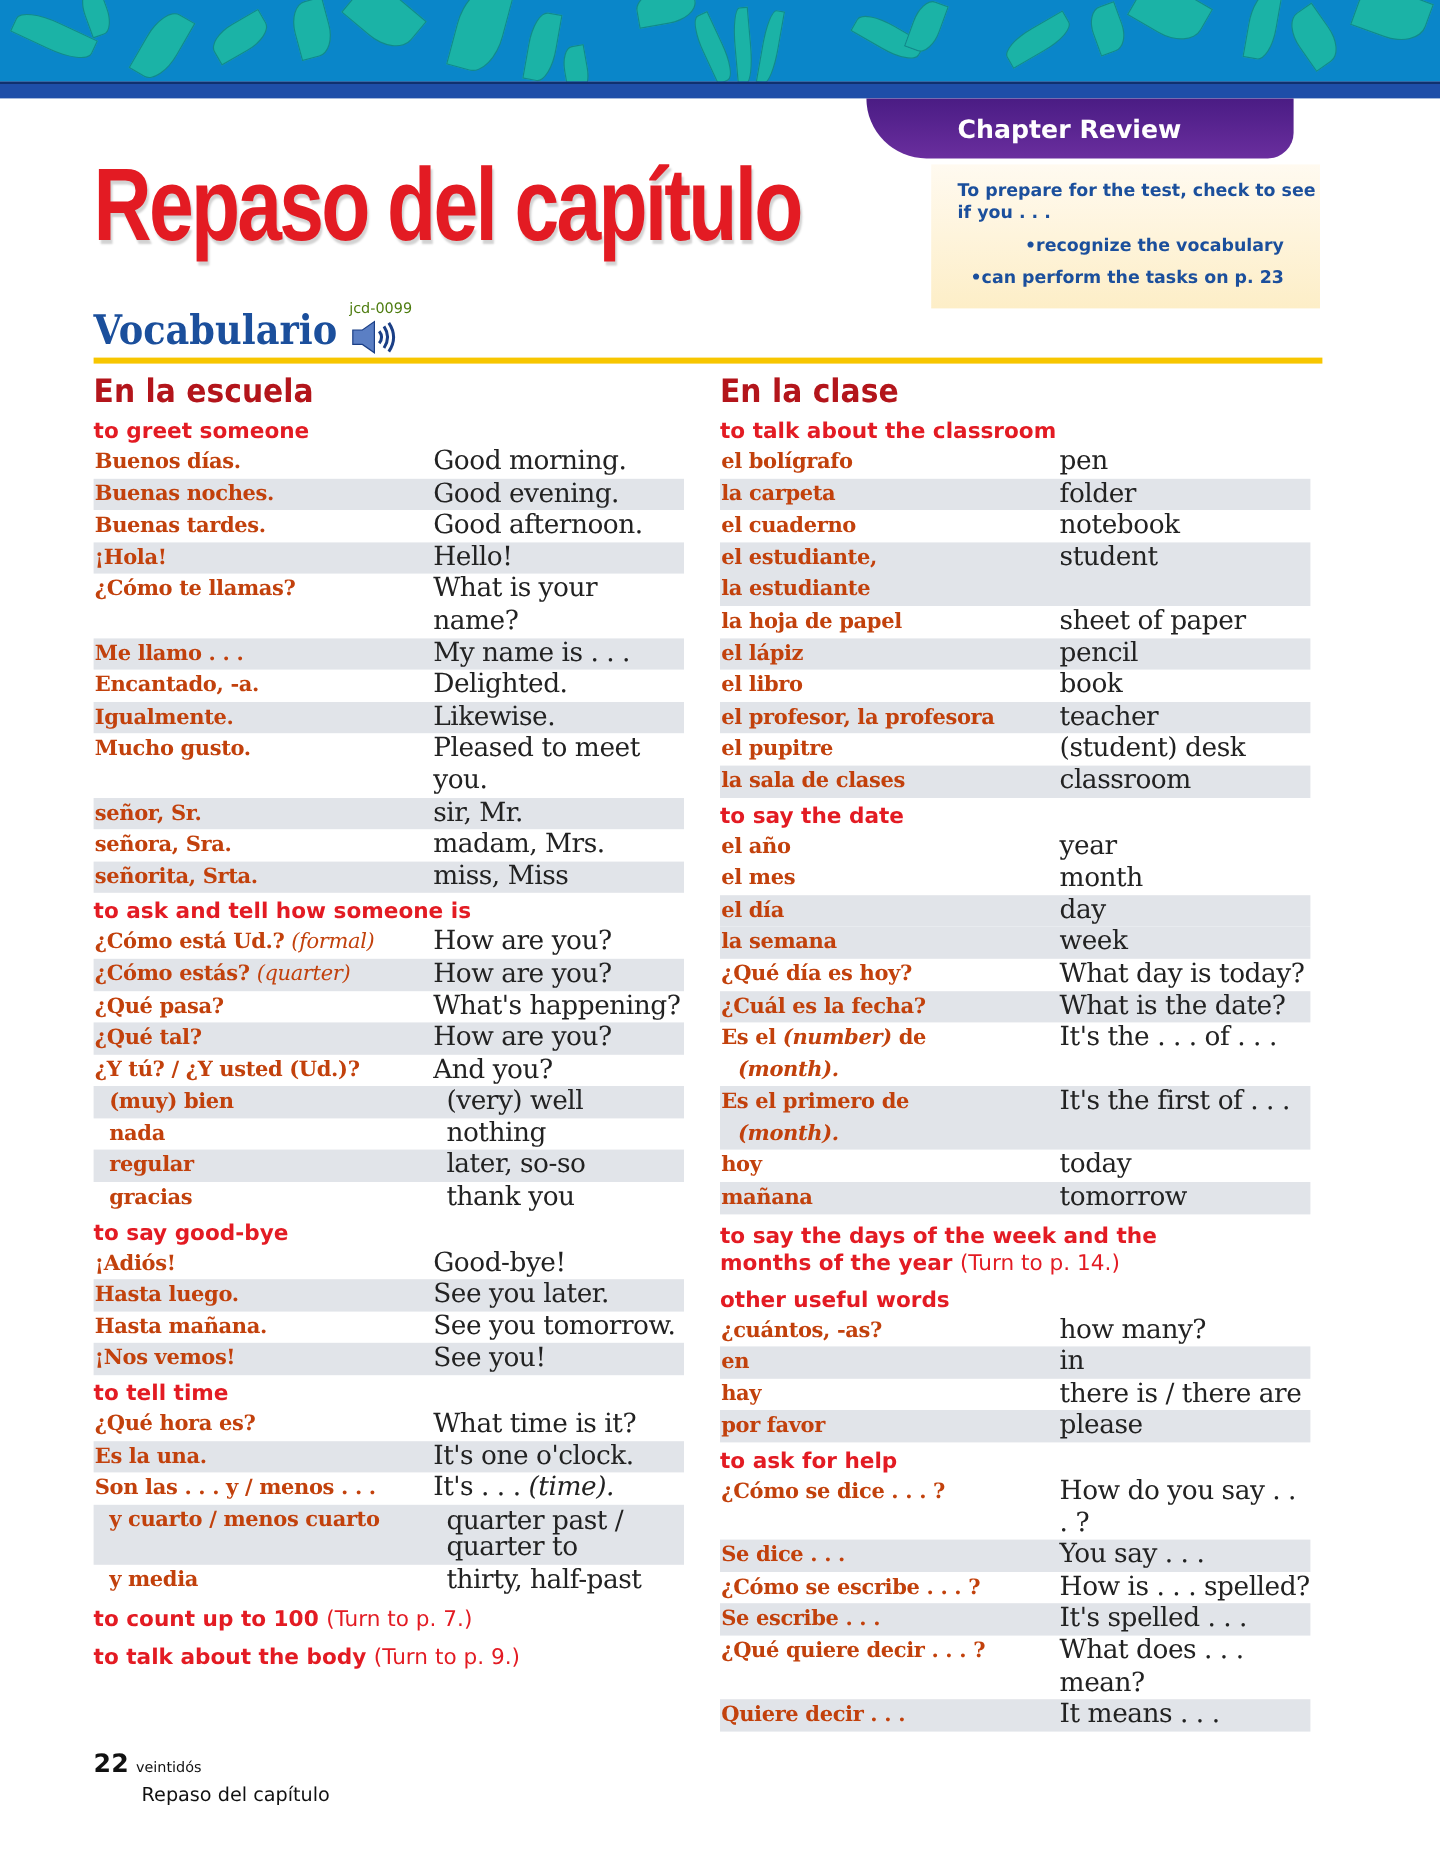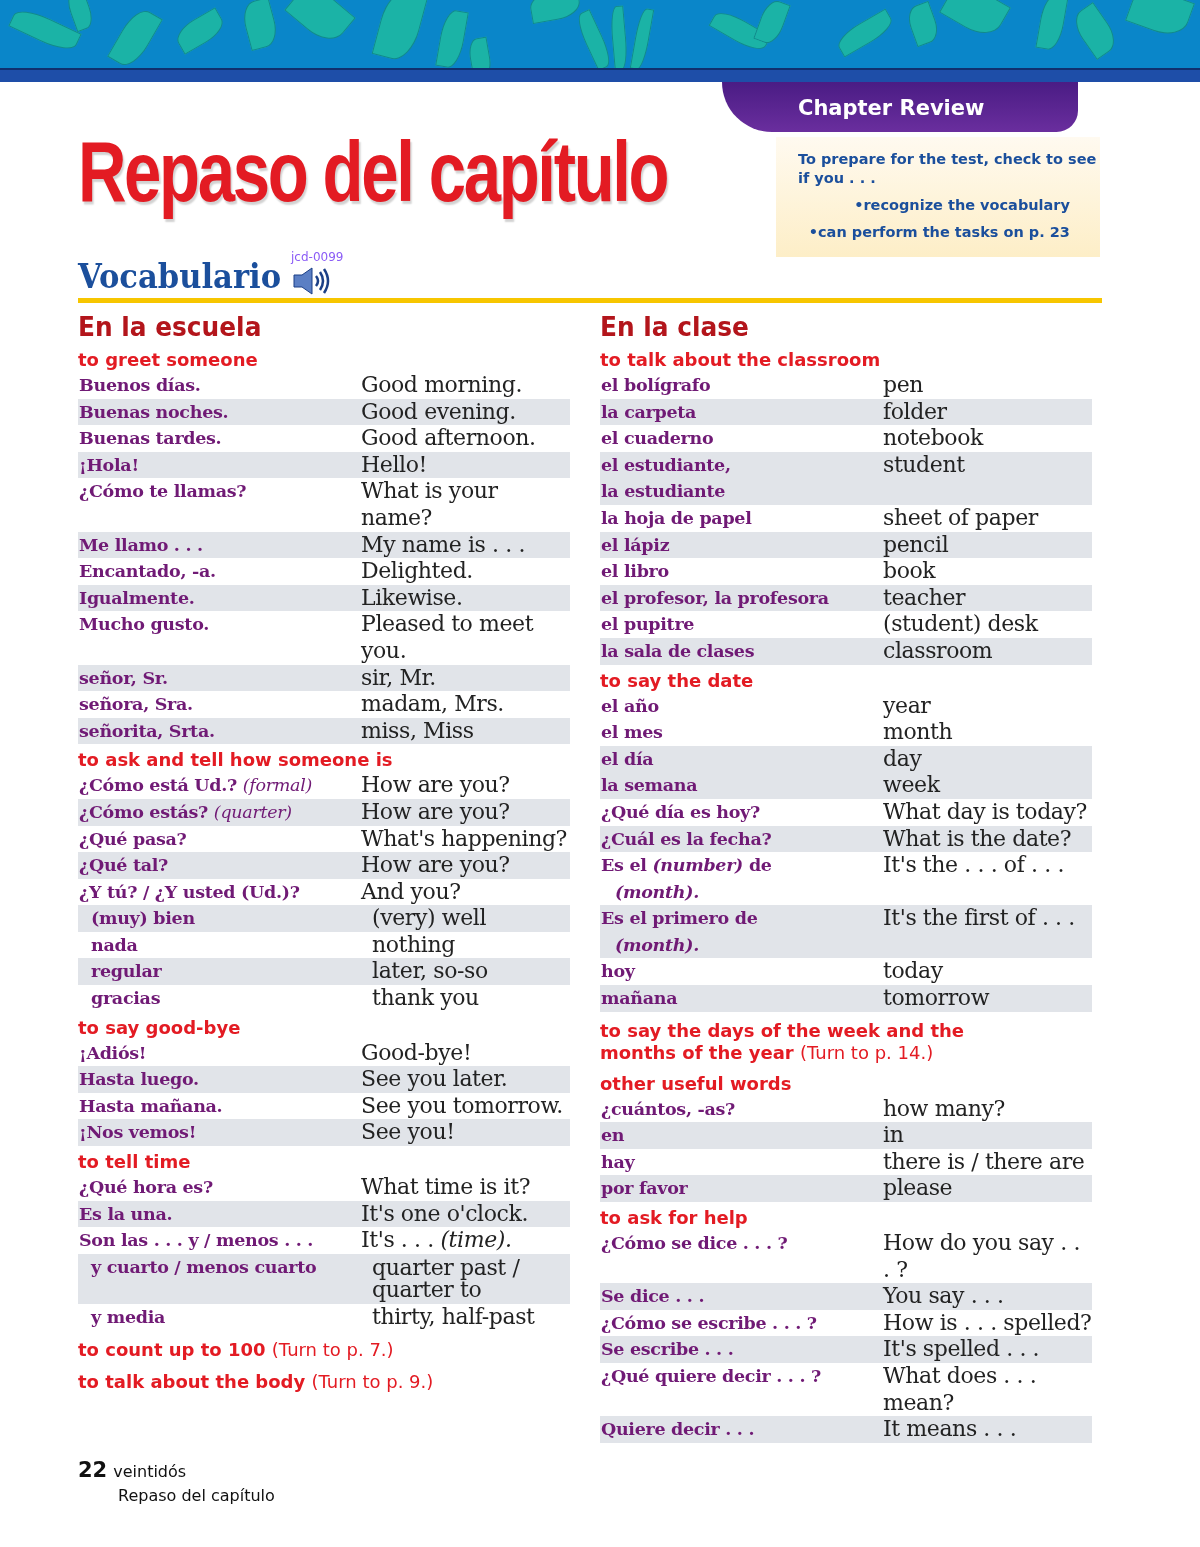--- a/index.html
+++ b/index.html
@@ -58,21 +58,21 @@
   }
 
   .vocab-heading {
     position: absolute; left: 78px; top: 256px;
     color: #1b4f9c; font-weight: bold; font-size: 34px;
     font-family: "DejaVu Serif", serif;
     transform: scaleX(0.9); transform-origin: left top;
   }
   .cd-code {
     position: absolute; left: 291px; top: 250px;
-    font-size: 12px; color: #8b5cf6; font-family: "DejaVu Sans", sans-serif;
+    font-size: 12px; color: #4d7c0f; font-family: "DejaVu Sans", sans-serif;
   }
   .speaker-icon { position: absolute; left: 292px; top: 266px; width: 40px; height: 30px; }
 
   .yellow-rule {
     position: absolute; left: 78px; top: 298px; width: 1024px; height: 5px; background: #f7c600;
   }
 
   
   .col { position: absolute; top: 310px; width: 492px; }
   .col.left { left: 78px; }
@@ -86,41 +86,41 @@
   .cat {
     color: #e31b23; font-weight: bold; font-size: 18px; line-height: 24px;
     font-family: "DejaVu Sans", sans-serif; padding-top: 4px;
   }
   .cat .note { font-weight: normal; }
   .cat.spaced { padding-top: 8px; }
 
   .row { display: flex; min-height: 26.6px; align-items: flex-start; }
   .row.alt { background: #e1e4e9; }
   .es {
-    width: 283px; color: #701a75; font-weight: bold; font-size: 17.5px; line-height: 26.6px;
+    width: 283px; color: #c2410c; font-weight: bold; font-size: 17.5px; line-height: 26.6px;
     font-family: "DejaVu Serif", serif; padding-left: 1px; white-space: pre-line;
     letter-spacing: -0.3px;
   }
   .en {
     flex: 1; color: #222; font-size: 22px; line-height: 26.6px;
     font-family: "DejaVu Serif", serif; white-space: pre-line; letter-spacing: -0.4px;
   }
   .col.right .es { width: 283px; }
   .row.indent .es { padding-left: 13px; }
   .row.indent .en { padding-left: 11px; }
   .es i, .en i { font-weight: normal; font-style: italic; }
   .row.tall .es, .row.tall .en { line-height: 25px; padding-top: 1px; padding-bottom: 1px; }
 
   
   .folio {
     position: absolute; left: 78px; top: 1458px;
     font-family: "DejaVu Sans", sans-serif; color: #111;
   }
   .folio .num { font-size: 21px; font-weight: bold; }
-  .folio .word { font-size: 16px; margin-left: 6px; }
+  .folio .word { font-size: 12px; margin-left: 6px; }
   .folio .sub { position: absolute; left: 40px; top: 28px; font-size: 16px; white-space: nowrap; }
 </style>
 </head>
 <body>
 
 <div class="banner">
   <div class="leaf" style="left:10px;top:18px;width:70px;height:24px;transform:rotate(25deg)"></div>
   <div class="leaf" style="left:70px;top:-10px;width:20px;height:40px;transform:rotate(-20deg)"></div>
   <div class="leaf" style="left:120px;top:8px;width:30px;height:60px;transform:rotate(30deg)"></div>
   <div class="leaf" style="left:175px;top:18px;width:50px;height:26px;transform:rotate(-30deg)"></div>

